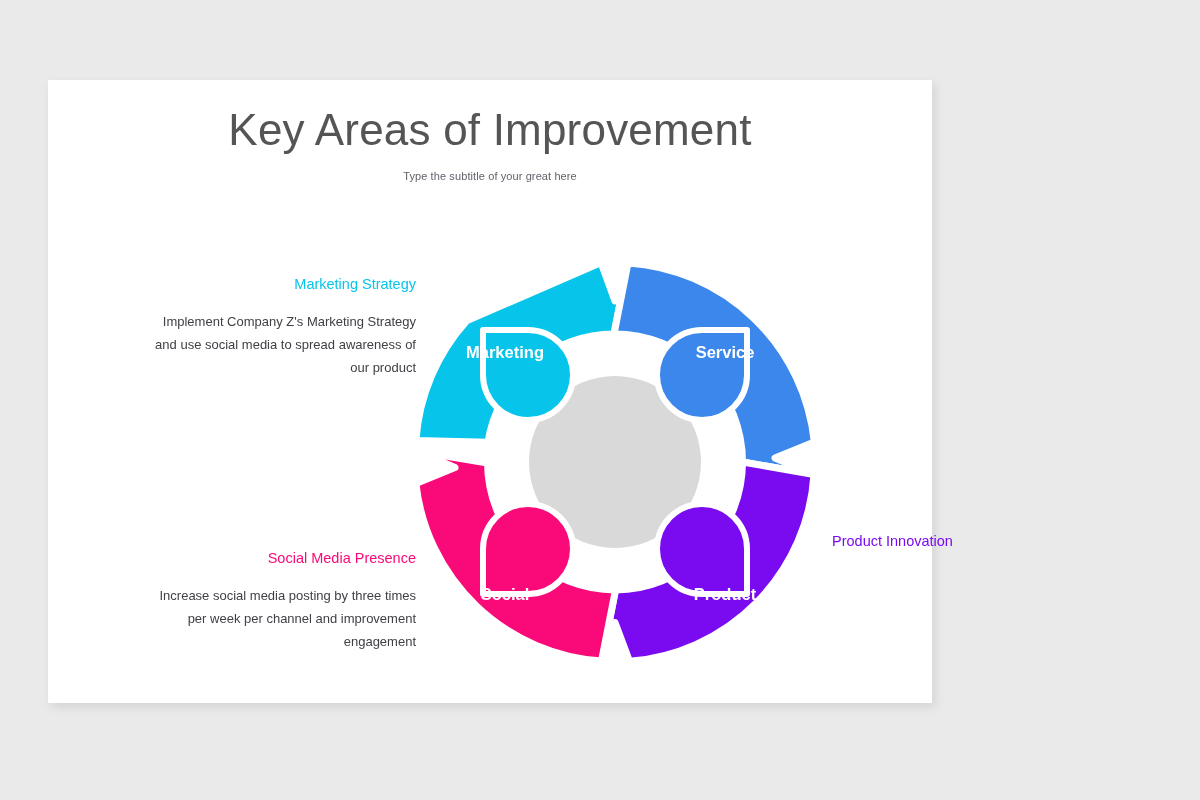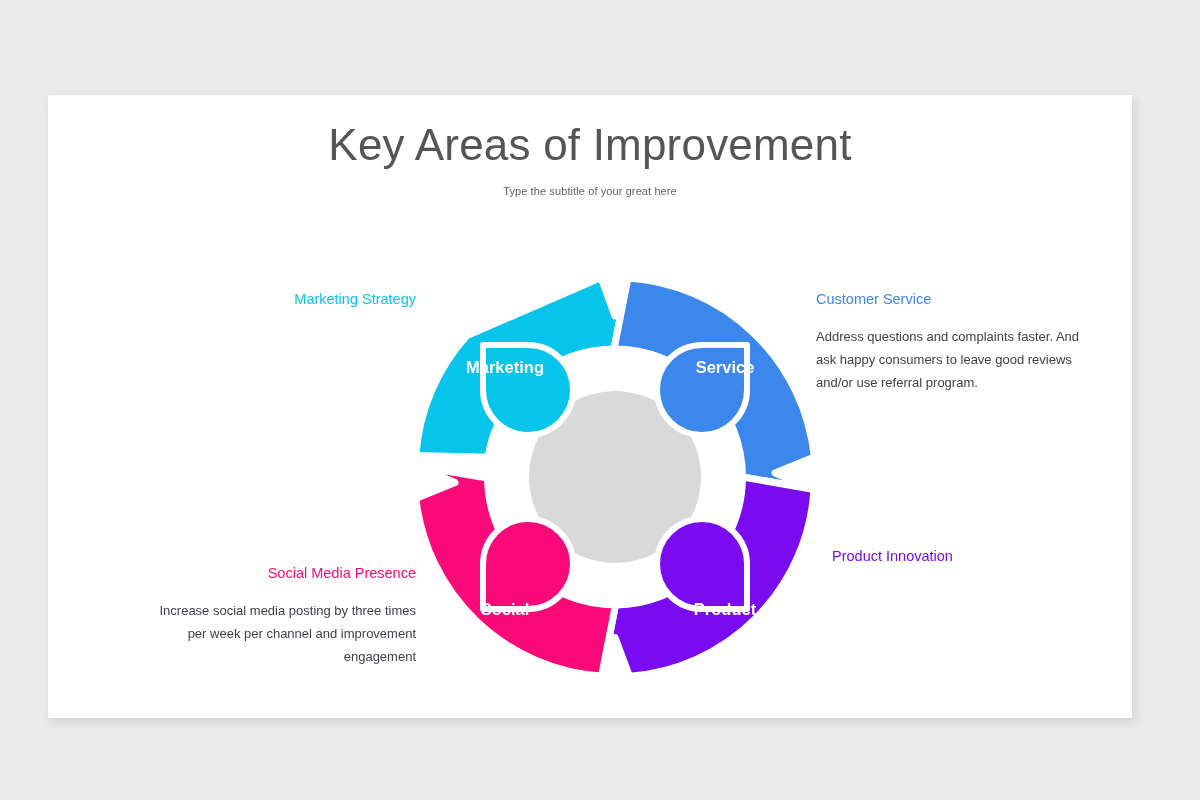--- a/index.html
+++ b/index.html
@@ -11,22 +11,22 @@
     width: 1200px;
     height: 800px;
     font-family: "Liberation Sans", sans-serif;
     overflow: hidden;
     position: relative;
   }
 
   #slide-card {
     position: absolute;
     left: 48px;
-    top: 95px;
-    width: 1084px;
+    top: 80px;
+    width: 884px;
     height: 623px;
     background: #ffffff;
     box-shadow: 3px 4px 10px rgba(0,0,0,0.10);
   }
 
   #slide-header {
     position: absolute;
     left: 0;
     top: 25px;
     width: 100%;
@@ -94,31 +94,28 @@
 
 <div id="slide-card">
 
   <div id="slide-header">
     <h1 id="slide-title">Key Areas of Improvement</h1>
     <div id="slide-subtitle">Type the subtitle of your great here</div>
   </div>
 
   <div class="text-block align-right" id="block-marketing">
     <div class="block-heading" style="color:#07c4ea">Marketing Strategy</div>
+    <div class="block-body">Implement Company Z's Marketing Strategy and use social media to spread awareness of our product</div>
   </div>
 
   <div class="text-block align-right" id="block-social">
     <div class="block-heading" style="color:#fa0a78">Social Media Presence</div>
     <div class="block-body">Increase social media posting by three times per week per channel and improvement engagement</div>
   </div>
 
-  <div class="text-block align-left" id="block-service">
-    <div class="block-heading" style="color:#3b87eb">Customer Service</div>
-    <div class="block-body">Address questions and complaints faster. And ask happy consumers to leave good reviews and/or use referral program.</div>
-  </div>
 
   <div class="text-block align-left" id="block-product">
     <div class="block-heading" style="color:#7a0af0">Product Innovation</div>
   </div>
 
   <div id="diagram-wrap">
     <svg id="diagram-svg" viewBox="0 0 420 420" xmlns="http://www.w3.org/2000/svg">
 
       <g>
 

